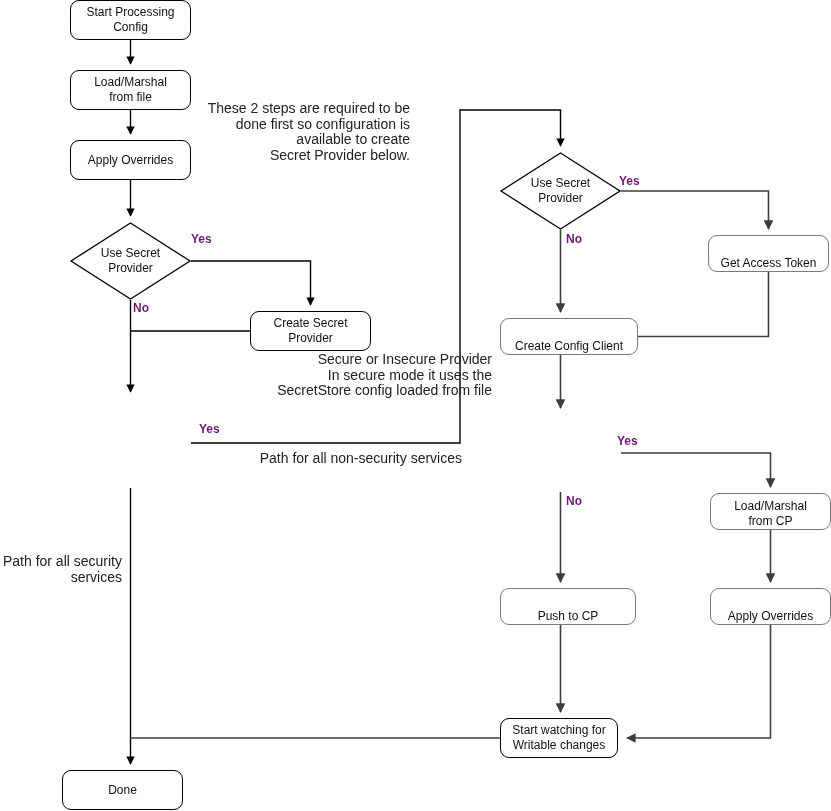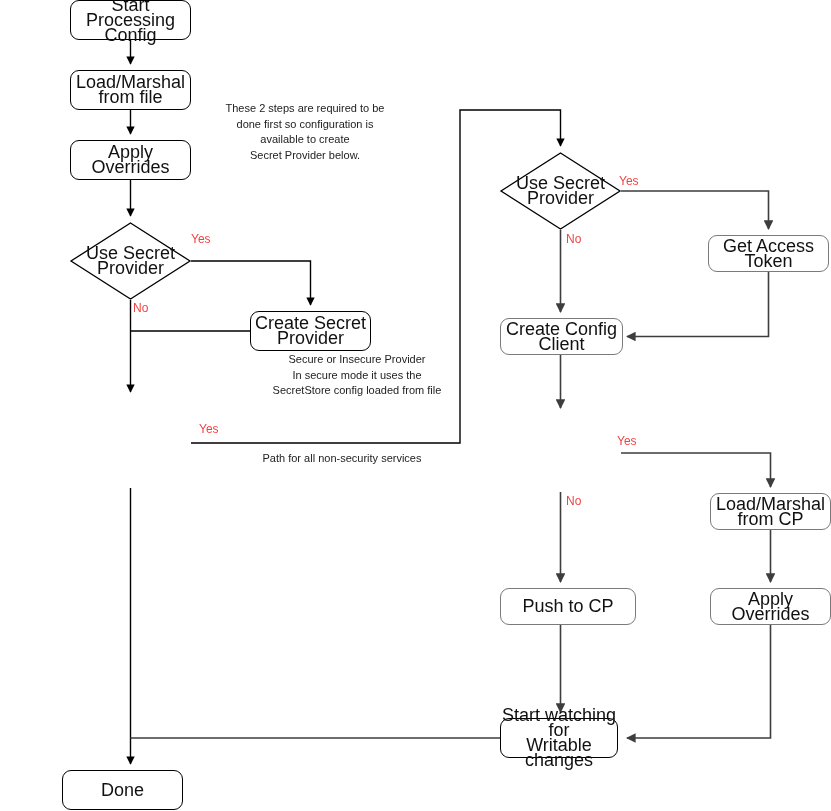--- a/index.html
+++ b/index.html
@@ -25,62 +25,64 @@
     width: 831px;
     height: 811px;
   }
   .node {
     position: absolute;
     box-sizing: border-box;
     display: flex;
     align-items: center;
     justify-content: center;
     text-align: center;
-    font-size: 18px;
+    font-size: 12px;
     line-height: 15px;
     color: #111111;
     background: #ffffff;
     white-space: pre-line;
   }
   .node.process {
     border: 1.4px solid #000000;
     border-radius: 9px;
   }
   .node.process.gray {
     border-color: #7a7a7a;
+    align-items: flex-end;
   }
   .node.decision {
     border: none;
     background: transparent;
   }
   .diamond-svg {
     position: absolute;
     left: 0;
     top: 0;
     overflow: visible;
   }
   .diamond-label {
     position: relative;
     z-index: 2;
     pointer-events: none;
   }
   .note {
     position: absolute;
-    font-size: 11px;
+    font-size: 14px;
     line-height: 15.5px;
     color: #222222;
-    text-align: center;
+    text-align: right;
     white-space: pre-line;
   }
   .edge-label {
     position: absolute;
     font-size: 12px;
     line-height: 14px;
-    color: #ef4444;
+    color: #701a75;
     white-space: pre;
+    font-weight: bold;
   }
 </style>
 </head>
 <body>
 
 <div id="stage">
 
   <svg id="edges" viewBox="0 0 831 811" width="831" height="811" xmlns="http://www.w3.org/2000/svg">
     <defs>
       <marker id="arrow-black" viewBox="0 0 10 10" refX="9" refY="5" markerWidth="6" markerHeight="6" orient="auto-start-reverse">
@@ -171,21 +173,21 @@
       <polygon points="60.5,1 120,39 60.5,77 1,39" fill="#ffffff" stroke="#000000" stroke-width="1.3"></polygon>
     </svg>
     <span class="diamond-label">Use Secret
 Provider</span>
   </div>
 
   <div class="node process gray" style="left:708px; top:235px; width:121px; height:37px;">
     <span>Get  Access Token</span>
   </div>
 
-  <div class="node process gray" style="left:500px; top:318px; width:123px; height:37px;">
+  <div class="node process gray" style="left:500px; top:318px; width:138px; height:37px;">
     <span>Create Config Client</span>
   </div>
 
 
   <div class="node process gray" style="left:710px; top:493px; width:121px; height:37px;">
     <span>Load/Marshal
 from CP</span>
   </div>
 
   <div class="node process gray" style="left:500px; top:588px; width:136px; height:37px;">
@@ -205,20 +207,22 @@
 done first so configuration is
 available to create
 Secret Provider below.</div>
 
   <div class="note" style="left:222px; top:352px; width:270px;">Secure or Insecure Provider
 In secure mode it uses the
 SecretStore config loaded from file</div>
 
   <div class="note" style="left:222px; top:451px; width:240px;">Path for all non-security services</div>
 
+  <div class="note" style="left:0px; top:554px; width:122px;">Path for all security
+services</div>
 
   <div class="edge-label" style="left:191px; top:232px;">Yes</div>
 
   <div class="edge-label" style="left:133px; top:301px;">No</div>
 
   <div class="edge-label" style="left:199px; top:422px;">Yes</div>
 
   <div class="edge-label" style="left:619px; top:174px;">Yes</div>
 
   <div class="edge-label" style="left:566px; top:232px;">No</div>

